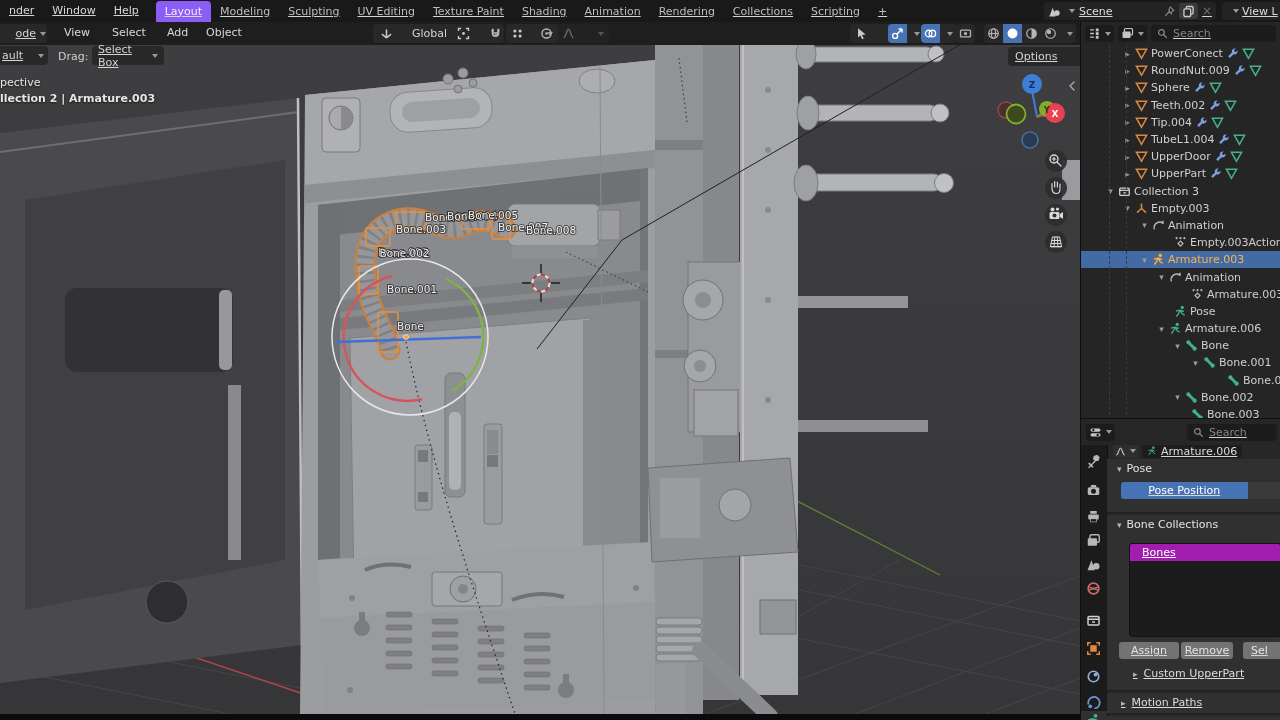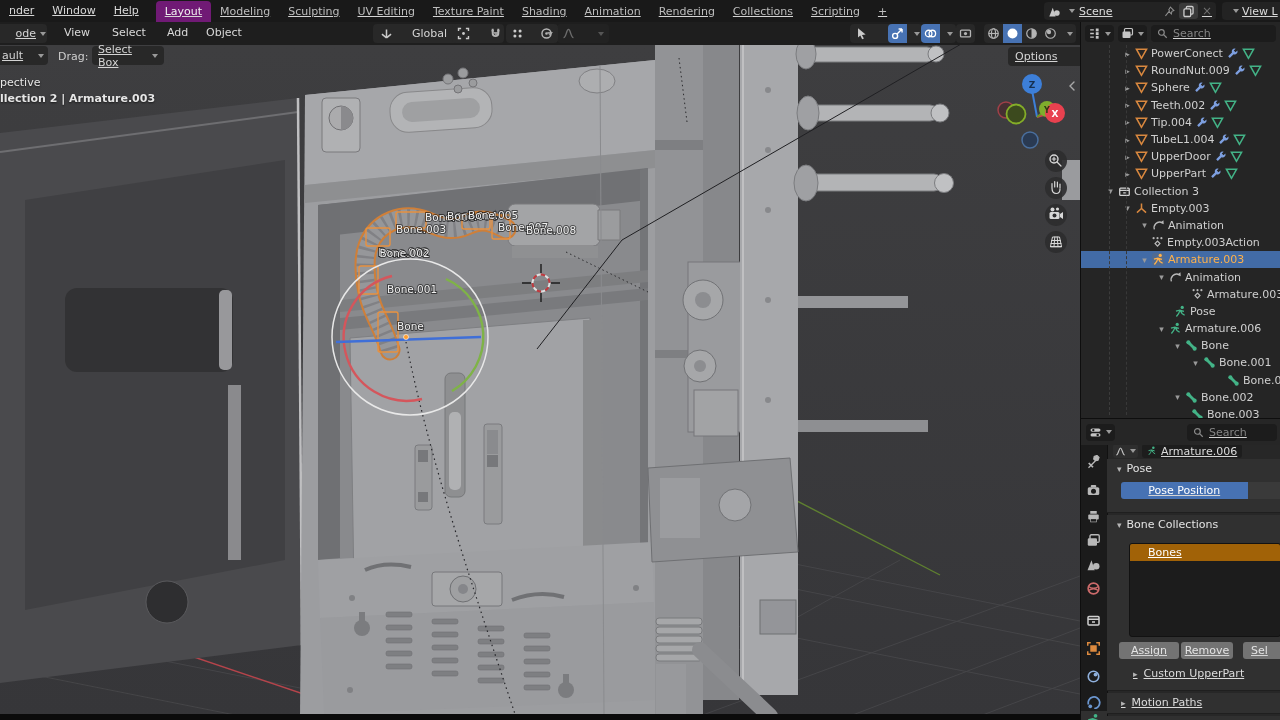--- a/index.html
+++ b/index.html
@@ -8,21 +8,21 @@
   .abs{position:absolute;}
   .flex{display:flex;align-items:center;text-decoration:underline;}
   .cv{width:0;height:0;border-left:3px solid transparent;border-right:3px solid transparent;border-top:4px solid #999;display:inline-block;margin-left:4px;}
   .w{background:#282828;border-radius:4px;height:19px;display:flex;align-items:center;padding:0 7px;gap:19px;}
   .ic{display:inline-block;vertical-align:middle;}
   svg.ic{width:13px;height:13px;}
   
   #topbar{left:0;top:0;width:1280px;height:22px;background:#191919;z-index:40;}
   .menu{padding:0 9px;color:#d9d9d9;line-height:22px;}
   .wtab{padding:3px 9px;border-radius:4px 4px 0 0;color:#bdbdbd;line-height:15px;}
-  .wtab.active{background:#701a75;color:#efefef;}
+  .wtab.active{background:#8b5cf6;color:#efefef;}
   
   #vph{left:0;top:22px;width:1080px;height:23px;background:#1e1e1e;z-index:30;}
   
   #outliner{left:1080px;top:22px;width:200px;height:396px;background:#252525;z-index:30;border-left:1px solid #0e0e0e;box-sizing:border-box;overflow:hidden;}
   .srch{background:#1c1c1c;border-radius:4px;height:17px;display:flex;align-items:center;gap:5px;padding:0 6px;color:#858585;}
   .orow{height:17.2px;display:flex;align-items:center;gap:3px;white-space:nowrap;}
   .orow.sel{background:#426ba6;}
   .orow .ar{color:#9a9a9a;font-size:9px;width:9px;display:inline-block;text-align:center;flex:0 0 9px;}
   .olb{color:#cfcfcf;}
   .oi{width:13px;height:13px;flex:0 0 13px;}
@@ -771,21 +771,21 @@
           </svg>
           <span class="olb">Empty.003</span>
         </div>
     <div class="orow" style="padding-left:59px">
           <span class="ar">▾</span>
           <svg class="oi" style="color:#b9b9b9">
             <use href="#s-anim"></use>
           </svg>
           <span class="olb">Animation</span>
         </div>
-    <div class="orow" style="padding-left:70px">
+    <div class="orow" style="padding-left:93px">
           <svg class="oi" style="color:#b9b9b9">
             <use href="#s-action"></use>
           </svg>
           <span class="olb">Empty.003Action</span>
         </div>
     <div class="orow sel" style="padding-left:59px">
           <span class="ar">▾</span>
           <span style="background:#6d6d6d55;border-radius:3px;display:inline-flex">
             <svg class="oi" style="color:#ffb14a">
               <use href="#s-arm"></use>
@@ -934,21 +934,21 @@
       <span class="btn" style="width:36px;background:#3a3a3a;border-radius:0"></span>
     </div>
   </div>
 
   <div class="pblock" style="top:96px;height:176px">
     <div class="phead">
           <span class="ar">▾</span>
           <span>Bone Collections</span>
         </div>
     <div style="position:absolute;left:22px;top:28px;width:150px;height:92px;background:#1c1c1c;border:1px solid #121212;border-radius:3px;overflow:hidden">
-      <div class="flex" style="height:17px;background:#a16207;color:#fff;padding:0 18px">
+      <div class="flex" style="height:17px;background:#a21caf;color:#fff;padding:0 12px">
             <span>Bones</span>
           </div>
     </div>
     <div class="flex" style="position:absolute;left:12px;top:127px;gap:2px">
       <span class="btn" style="width:60px">Assign</span>
       <span class="btn" style="width:52px">Remove</span>
       <span class="btn" style="width:38px;margin-left:8px;justify-content:flex-start;padding-left:8px">Sel</span>
     </div>
     <div class="flex" style="position:absolute;left:26px;top:152px;gap:6px;color:#dcdcdc">
           <span class="ar" style="font-size:9px;color:#b5b5b5">▸</span>

